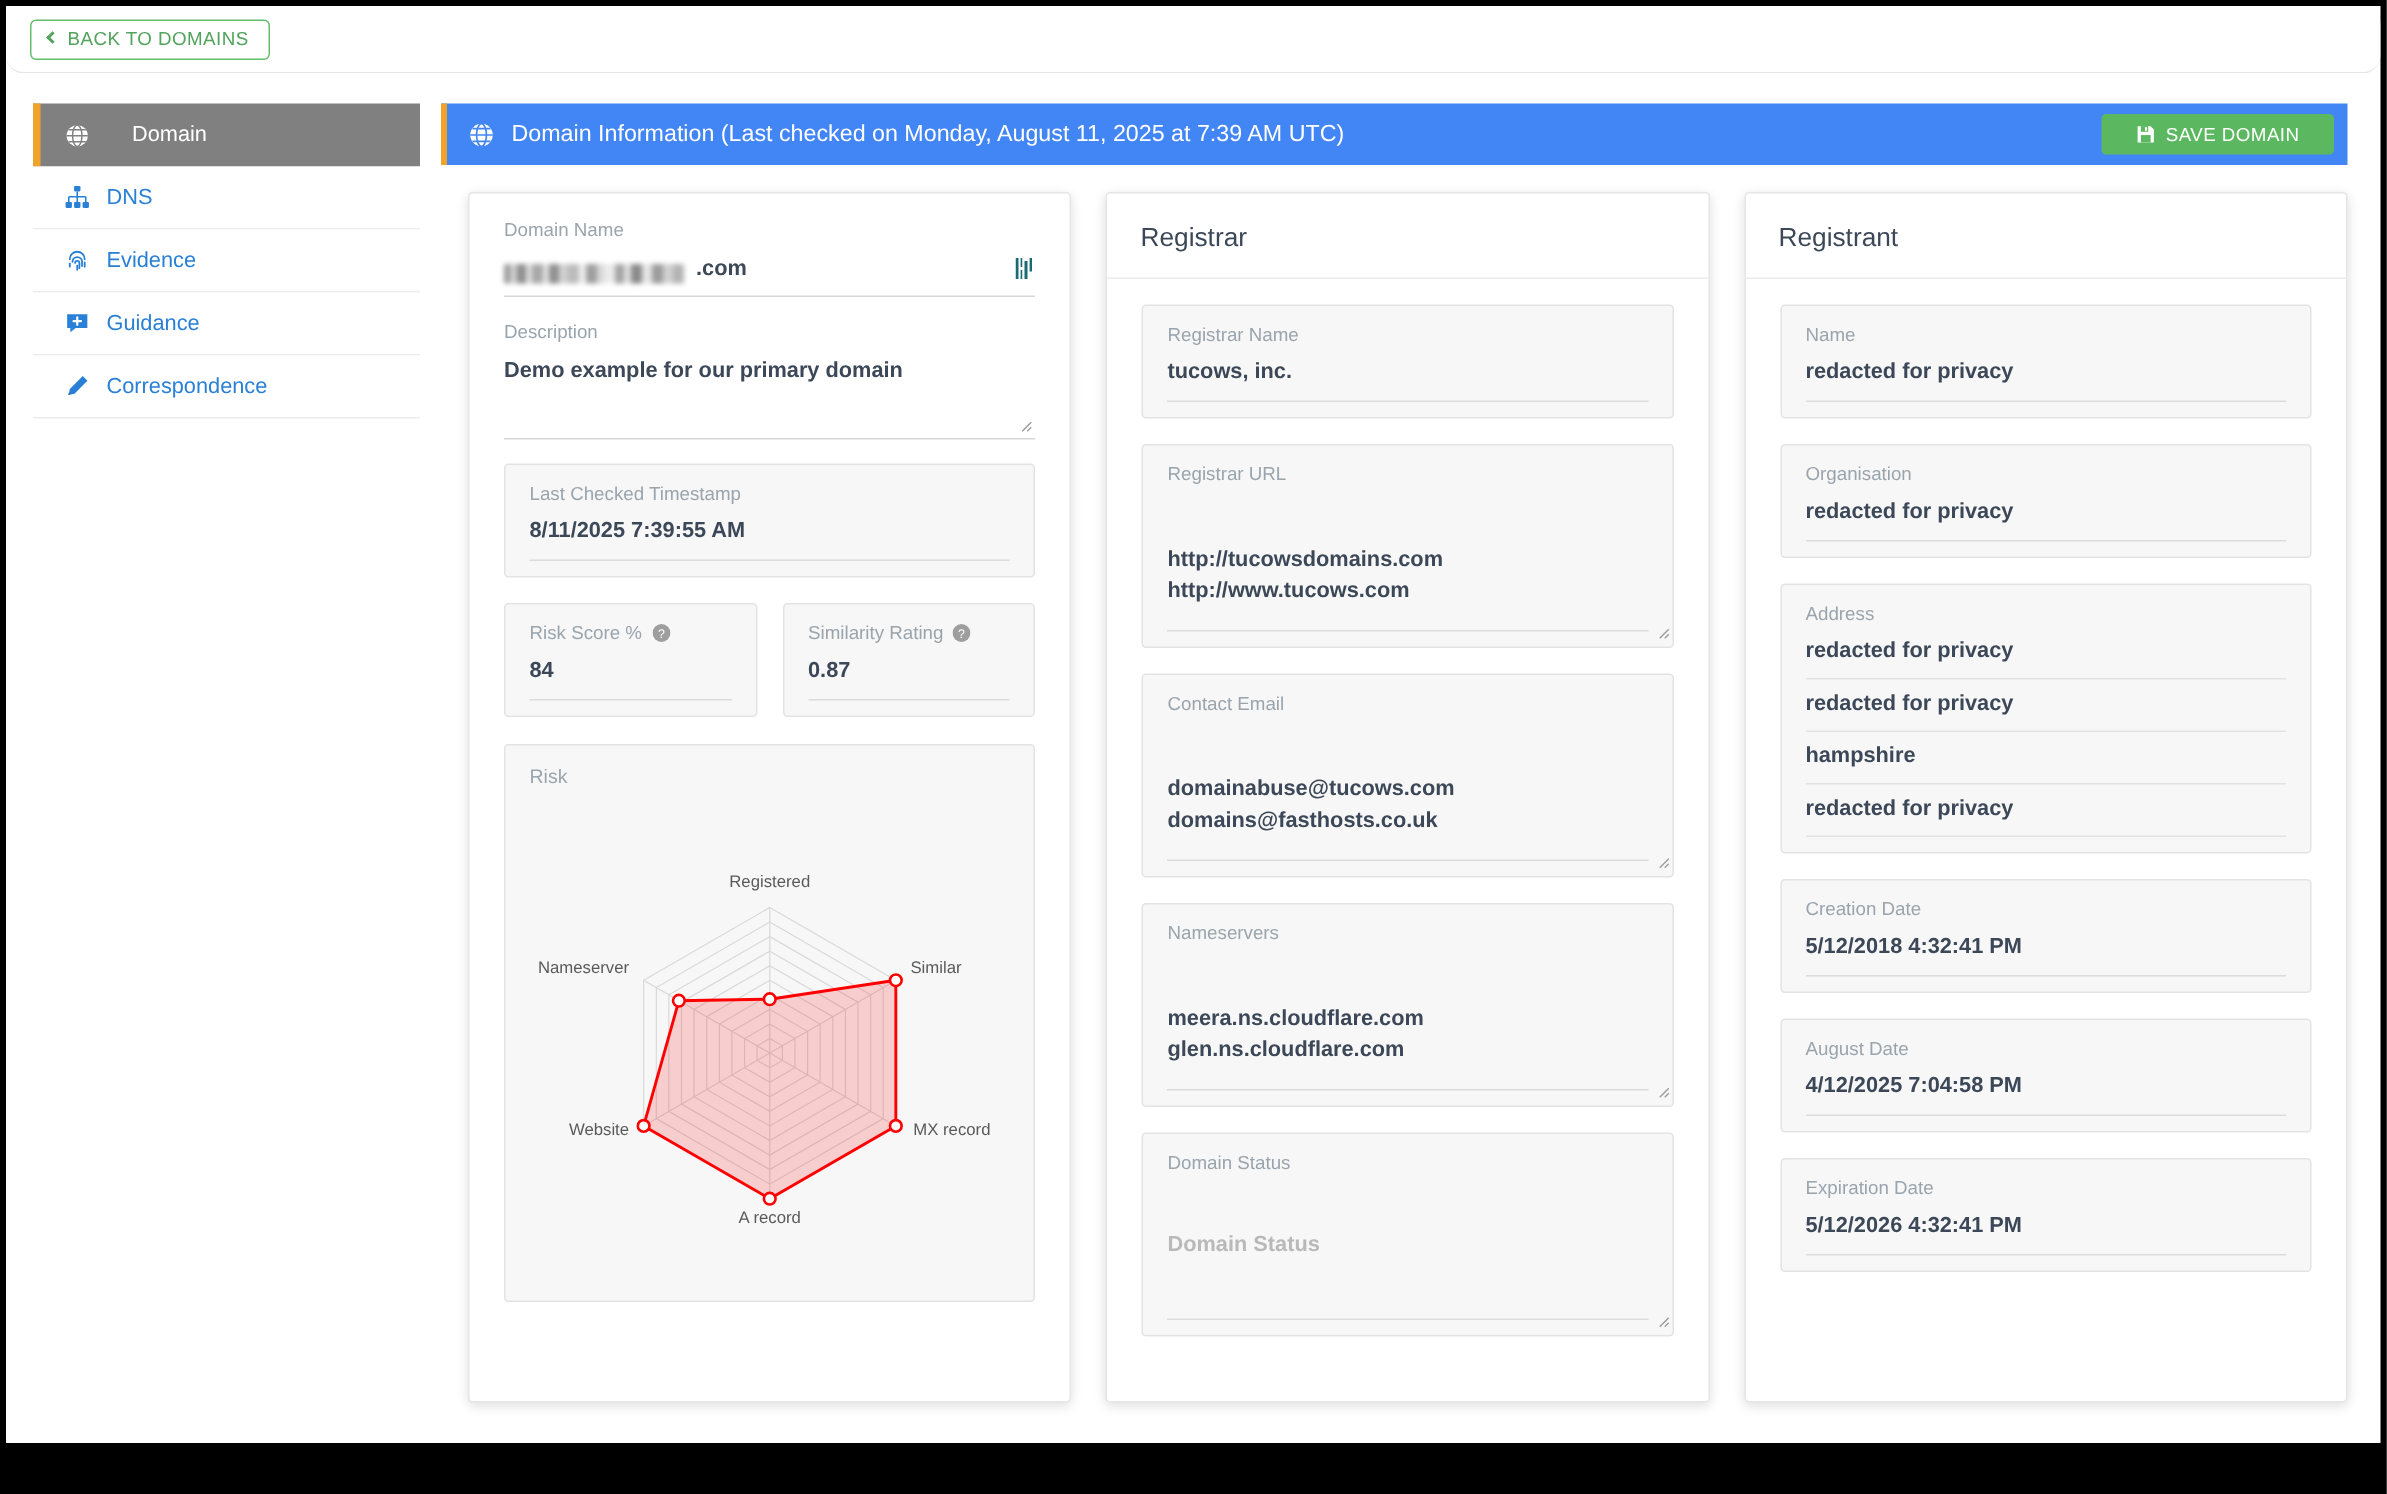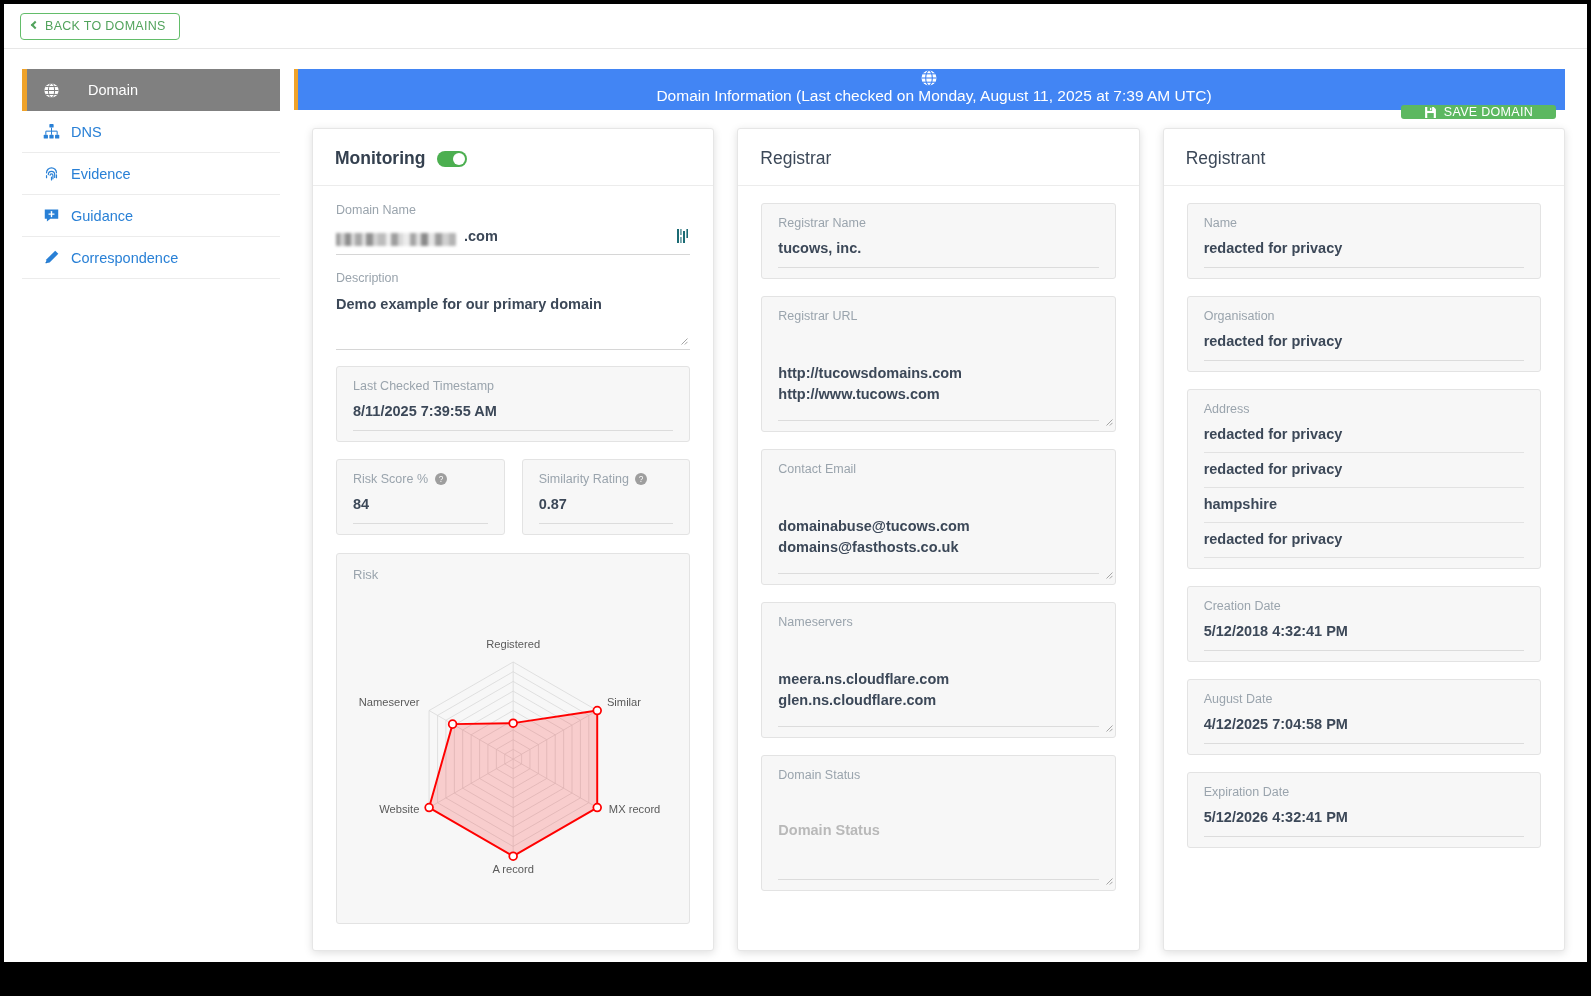--- a/index.html
+++ b/index.html
@@ -19,20 +19,21 @@
   }
 
   
   .topbar {
     height: 45px;
     background: #ffffff;
     border-bottom: 1px solid #e7e7e7;
     display: flex;
     align-items: center;
     padding-left: 16px;
+    border-radius: 12px;
   }
   .back-btn {
     display: inline-flex;
     align-items: center;
     gap: 7px;
     height: 27px;
     padding: 0 13px 0 11px;
     border: 1px solid #63bd6a;
     border-radius: 4px;
     color: #52a35c;
@@ -91,21 +92,20 @@
     min-width: 0;
   }
   .blue-header {
     height: 41px;
     background: #4285f4;
     border-left: 4px solid #f0a32a;
     display: flex;
     align-items: center;
     padding: 0 9px 0 14px;
     color: #fff;
-    flex-direction: column;
   }
   .blue-header .globe { width: 18px; height: 18px; flex:0 0 18px; margin-right: 11px; }
   .bh-title { font-size: 15.5px; font-weight: 400; white-space: nowrap; }
   .save-btn {
     margin-left: auto;
     display: inline-flex;
     align-items: center;
     gap: 7px;
     height: 27px;
     padding: 0 23px;
@@ -368,24 +368,20 @@
             <rect x="11" y="3.4" width="2.6" height="4.4" fill="#fff"></rect>
             <rect x="6" y="13" width="12" height="9" fill="#5cb860"></rect>
           </svg>
           <span>SAVE DOMAIN</span>
         </button>
       </div>
 
       <div class="cards">
 
         <div class="card">
-          <div class="card-hd">
-            <h2 class="bold">Monitoring</h2>
-            <div class="toggle"></div>
-          </div>
           <div class="card-bd">
 
             <div class="field-plain">
               <div class="lbl">Domain Name</div>
               <div class="valrow">
                 <span class="blurred"></span>
                 <span class="val-strong">.com</span>
                 <svg class="barcode-ico" viewBox="0 0 13 19">
                   <g fill="#1b6b74">
                     <rect x="0" y="1" width="2" height="14"></rect>

